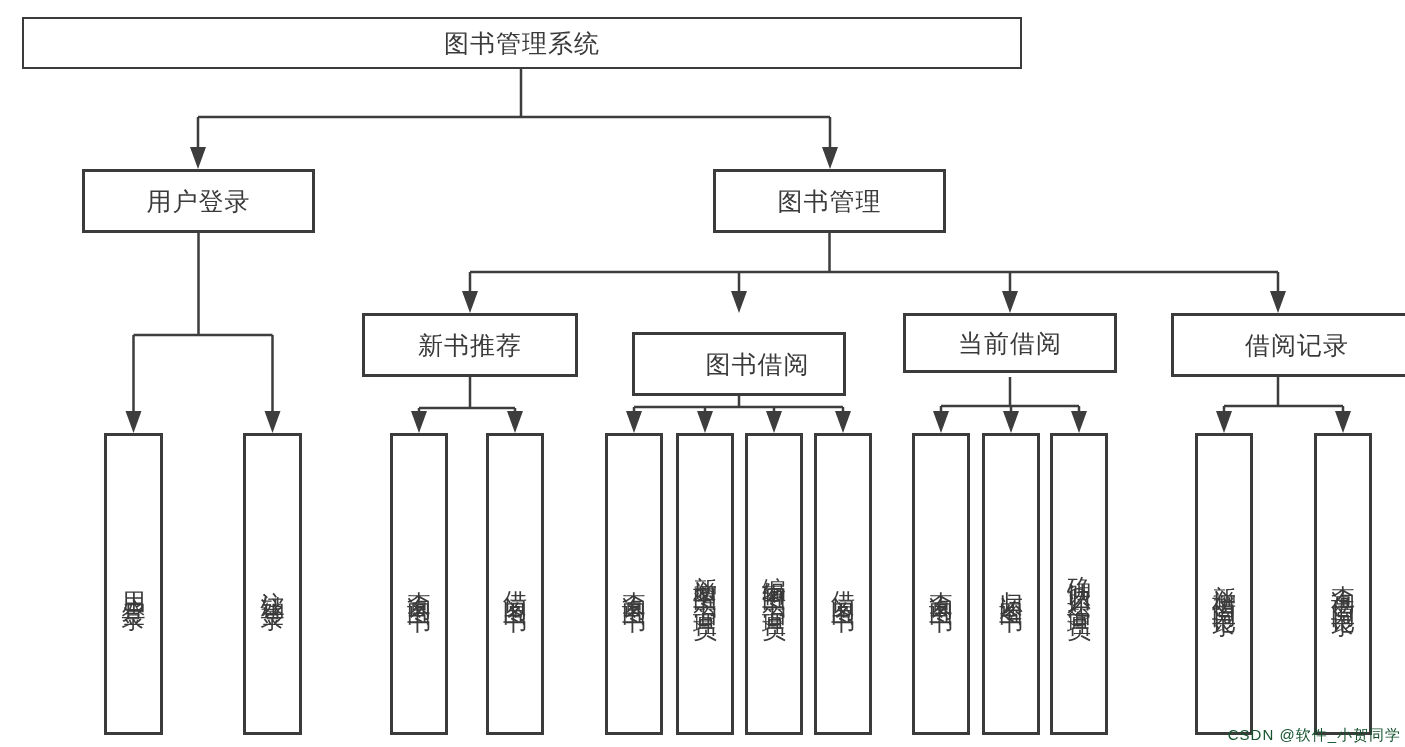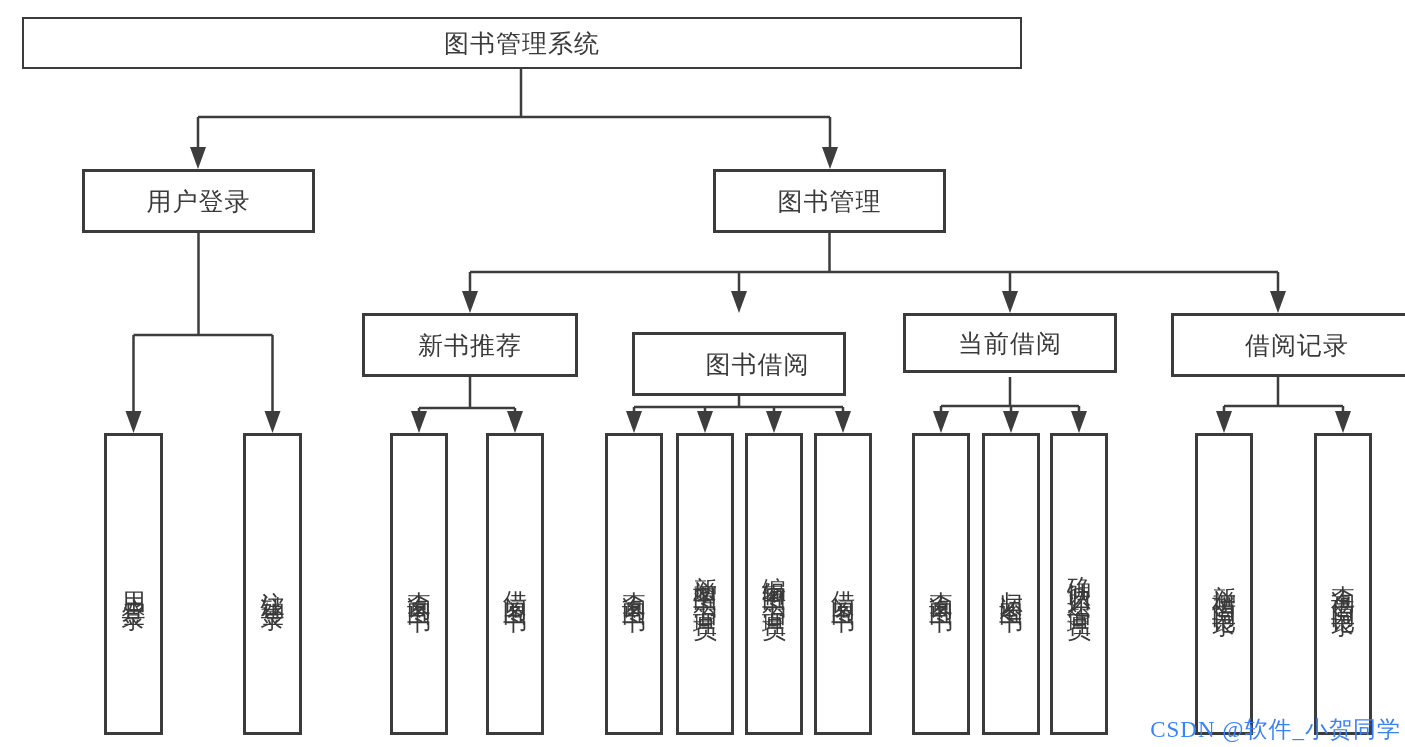--- a/index.html
+++ b/index.html
@@ -1,21 +1,21 @@
 <!DOCTYPE html>
 <html><head>
 <meta charset="utf-8">
 <style>
   html, body { margin: 0; padding: 0; background: #ffffff; }
   .canvas {
     position: relative;
     width: 1405px;
     height: 747px;
     background: #ffffff;
-    font-family: Liberation Serif, serif;
+    font-family: Liberation Sans, sans-serif;
     overflow: hidden;
   }
   svg.edges {
     position: absolute;
     left: 0; top: 0;
     width: 1405px; height: 747px;
   }
   svg.edges path {
     stroke: #3d3d3d;
     stroke-width: 2.5;
@@ -41,22 +41,22 @@
     font-size: 24px;
     writing-mode: vertical-rl;
     text-orientation: mixed;
     letter-spacing: 6px;
     line-height: 1;
   }
   .watermark {
     position: absolute;
     right: 4px;
     bottom: 2px;
-    font-size: 23px;
-    color: #3b82f6;
+    font-size: 15px;
+    color: #14532d;
     letter-spacing: 1px;
     white-space: nowrap;
   }
 </style>
 </head>
 <body>
 
 <div class="canvas">
 
   <svg class="edges" viewBox="0 0 1405 747" xmlns="http://www.w3.org/2000/svg">

